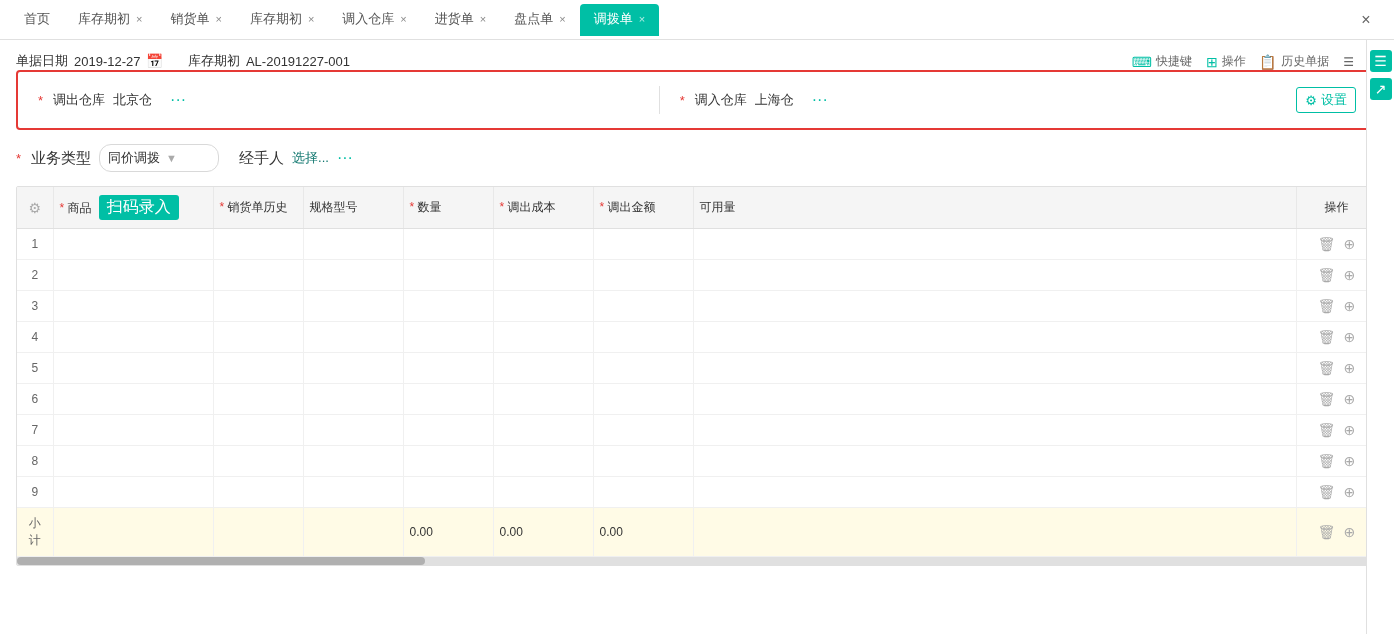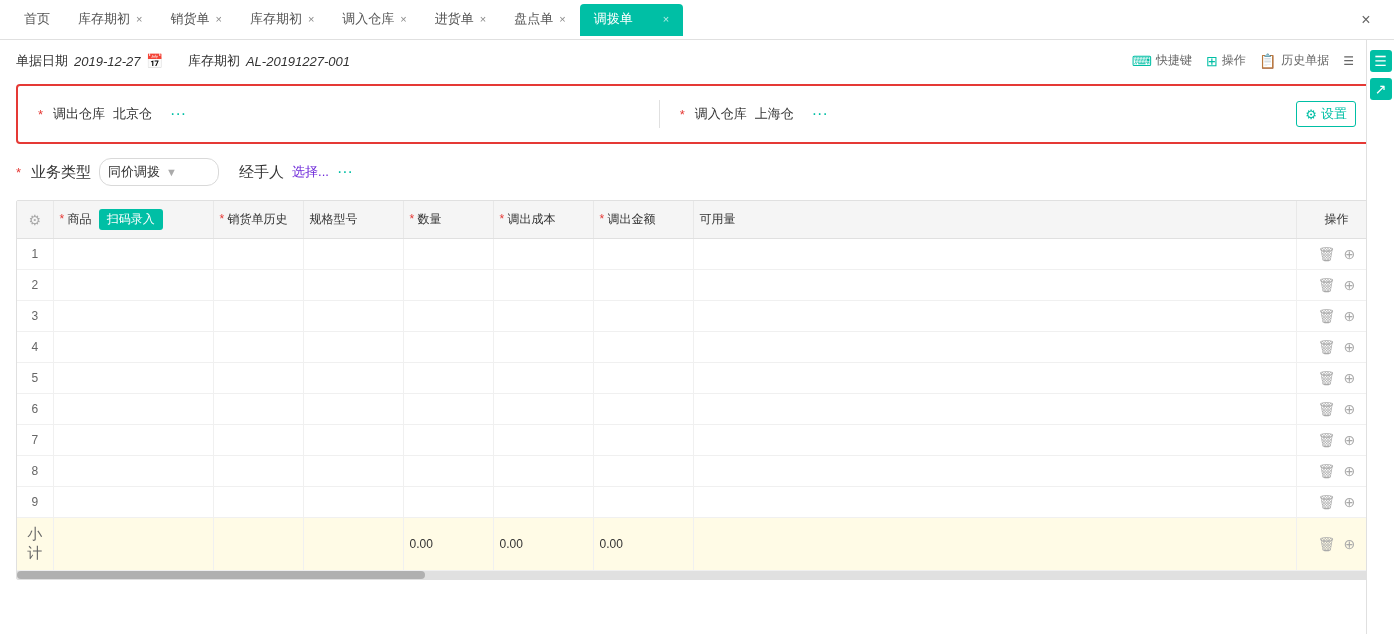--- a/index.html
+++ b/index.html
@@ -22,21 +22,20 @@
       cursor: pointer;
       font-size: 13px;
       color: #555;
       border-bottom: 2px solid transparent;
       white-space: nowrap;
     }
     .tab-item.active {
       color: #fff;
       background: #00bfa5;
       border-radius: 4px 4px 0 0;
-      gap: 24px;
     }
     .tab-item .tab-close {
       margin-left: 6px;
       font-size: 11px;
       color: inherit;
       opacity: 0.7;
       cursor: pointer;
     }
     .tab-item.active .tab-close { color: #fff; }
     .tab-spacer { flex: 1; }
@@ -54,38 +53,37 @@
     
     .main-content {
       background: #fff;
       padding: 12px 16px;
       min-height: calc(634px - 40px);
     }
 
     
     .header-row {
       display: flex;
-      align-items: flex-start;
-      margin-bottom: 14px;
+      align-items: flex-end;
+      margin-bottom: 0;
     }
     .header-field {
       display: flex;
       align-items: center;
       gap: 6px;
       margin-right: 24px;
     }
     .header-label {
       font-size: 13px;
       color: #333;
     }
     .header-value {
       font-size: 13px;
       color: #333;
       font-weight: 500;
-      font-style: italic;
     }
     .calendar-icon {
       color: #00bfa5;
       cursor: pointer;
       font-size: 14px;
     }
     .header-spacer { flex: 1; }
     .header-actions {
       display: flex;
       align-items: center;
@@ -175,21 +173,21 @@
       border-radius: 12px;
       padding: 4px 8px;
       min-width: 120px;
       cursor: pointer;
       font-size: 13px;
       color: #333;
       background: #fff;
     }
     .form-select-arrow { color: #aaa; font-size: 11px; }
     .form-placeholder {
-      color: #6d28d9;
+      color: #0f766e;
       font-size: 13px;
     }
     .form-dots {
       color: #00bfa5;
       cursor: pointer;
       font-size: 16px;
     }
 
     
     .table-container {
@@ -217,38 +215,38 @@
     thead th:first-child { width: 36px; text-align: center; }
     tbody tr td {
       padding: 7px 6px;
       font-size: 12px;
       border-right: 1px solid #f0f0f0;
       border-bottom: 1px solid #f0f0f0;
       color: #333;
     }
     tbody tr td:first-child { text-align: center; color: #666; }
     tbody tr:last-child td { background: #fffbe6; }
-    tbody tr:last-child td:first-child { font-size: 15px; }
+    tbody tr:last-child td:first-child { font-size: 12px; }
     .col-num { width: 36px; }
     .col-product { width: 160px; }
     .col-unit { width: 90px; }
     .col-spec { width: 100px; font-family: Liberation Mono, monospace; }
     .col-qty { width: 90px; }
     .col-cost { width: 100px; }
     .col-amount { width: 100px; }
     .col-ops { width: 80px; text-align: center !important; }
     .ops-cell { display: flex; align-items: center; justify-content: center; gap: 8px; }
     .op-icon { cursor: pointer; color: #aaa; font-size: 14px; }
     .scan-btn {
       background: #00bfa5;
       color: #fff;
       border: none;
       border-radius: 3px;
       padding: 2px 8px;
-      font-size: 12px;
+      font-size: 16px;
       cursor: pointer;
       margin-left: 4px;
     }
     .gear-icon { color: #aaa; cursor: pointer; font-size: 14px; }
     .req-star-col { color: #e53935; }
     .subtotal-label { font-size: 12px; color: #666; }
 
     
     .right-sidebar {
       position: fixed;

